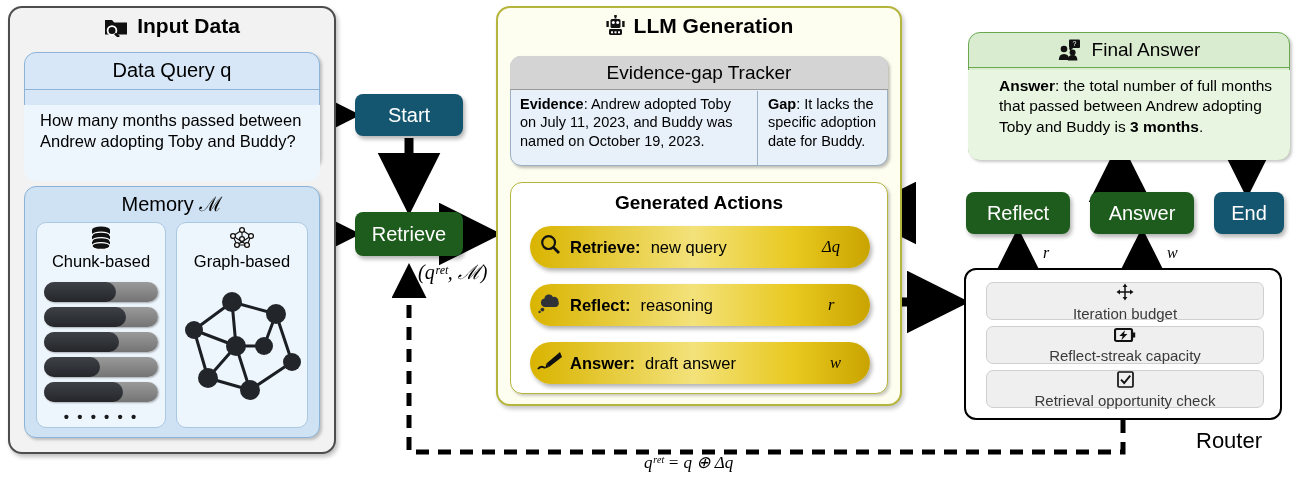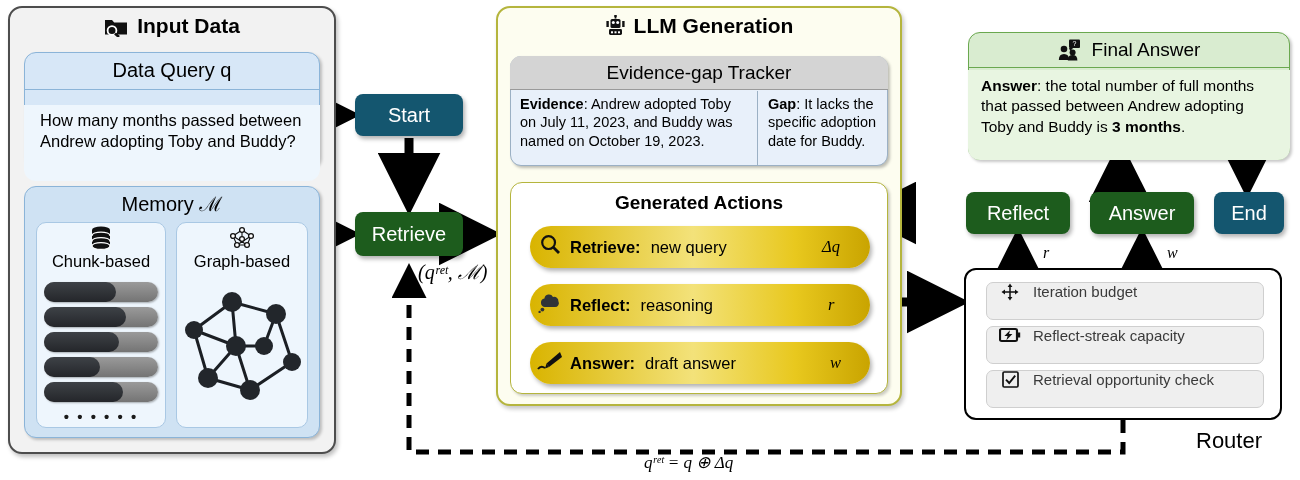--- a/index.html
+++ b/index.html
@@ -45,25 +45,25 @@
     background:linear-gradient(90deg,#d9b400 0%,#f3e27a 48%,#e8c81e 78%,#c9a400 100%);
     box-shadow:2px 3px 4px rgba(0,0,0,.3);display:flex;align-items:center;}
   .act-icon{width:40px;text-align:center;font-size:19px;}
   .act-name{font-weight:bold;font-size:16.5px;}
   .act-val{font-size:16.5px;margin-left:10px;}
   .act-sym{font-size:16.5px;font-style:italic;font-family:"Liberation Serif",serif;position:absolute;}
 
   
   #fa-card{left:968px;top:32px;width:322px;height:128px;background:#d9ecd0;border:1px solid #6aa84f;border-radius:12px;box-shadow:2px 2px 3px rgba(0,0,0,.22);}
   #fa-head{left:968px;top:32px;width:322px;height:36px;display:flex;align-items:center;justify-content:center;gap:8px;font-size:19px;border-bottom:1px solid #6aa84f;}
-  #fa-body{left:968px;top:70px;width:322px;height:90px;padding:6px 12px 0 13px;font-size:15.5px;line-height:1.31;background:#e8f5e1;border-radius:0 0 12px 12px;}
+  #fa-body{left:968px;top:70px;width:322px;height:90px;padding:6px 12px 0 31px;font-size:15.5px;line-height:1.31;background:#e8f5e1;border-radius:0 0 12px 12px;}
 
   
   #router-box{left:964px;top:268px;width:318px;height:152px;background:#ffffff;border:2px solid #000;border-radius:12px;}
-  .router-row{position:absolute;left:986px;width:276px;height:36px;background:#efefef;border:1px solid #cfcfcf;border-radius:7px;display:flex;align-items:flex-start;}
+  .router-row{position:absolute;left:986px;width:276px;height:36px;background:#efefef;border:1px solid #cfcfcf;border-radius:7px;display:flex;align-items:center;flex-direction:column;}
   .router-icon{width:46px;text-align:center;font-size:16px;color:#111;}
   .router-label{font-size:15px;color:#3a3a3a;}
   #router-word{left:1196px;top:428px;font-size:22px;}
 
   
   .node{position:absolute;display:flex;align-items:center;justify-content:center;border-radius:8px;color:#ffffff;font-size:20px;box-shadow:2px 3px 4px rgba(0,0,0,.3);}
   .node.teal{background:#14566f;}
   .node.green{background:#1d5c1d;}
   #n-start{left:355px;top:94px;width:108px;height:42px;}
   #n-retrieve{left:355px;top:212px;width:108px;height:44px;}

